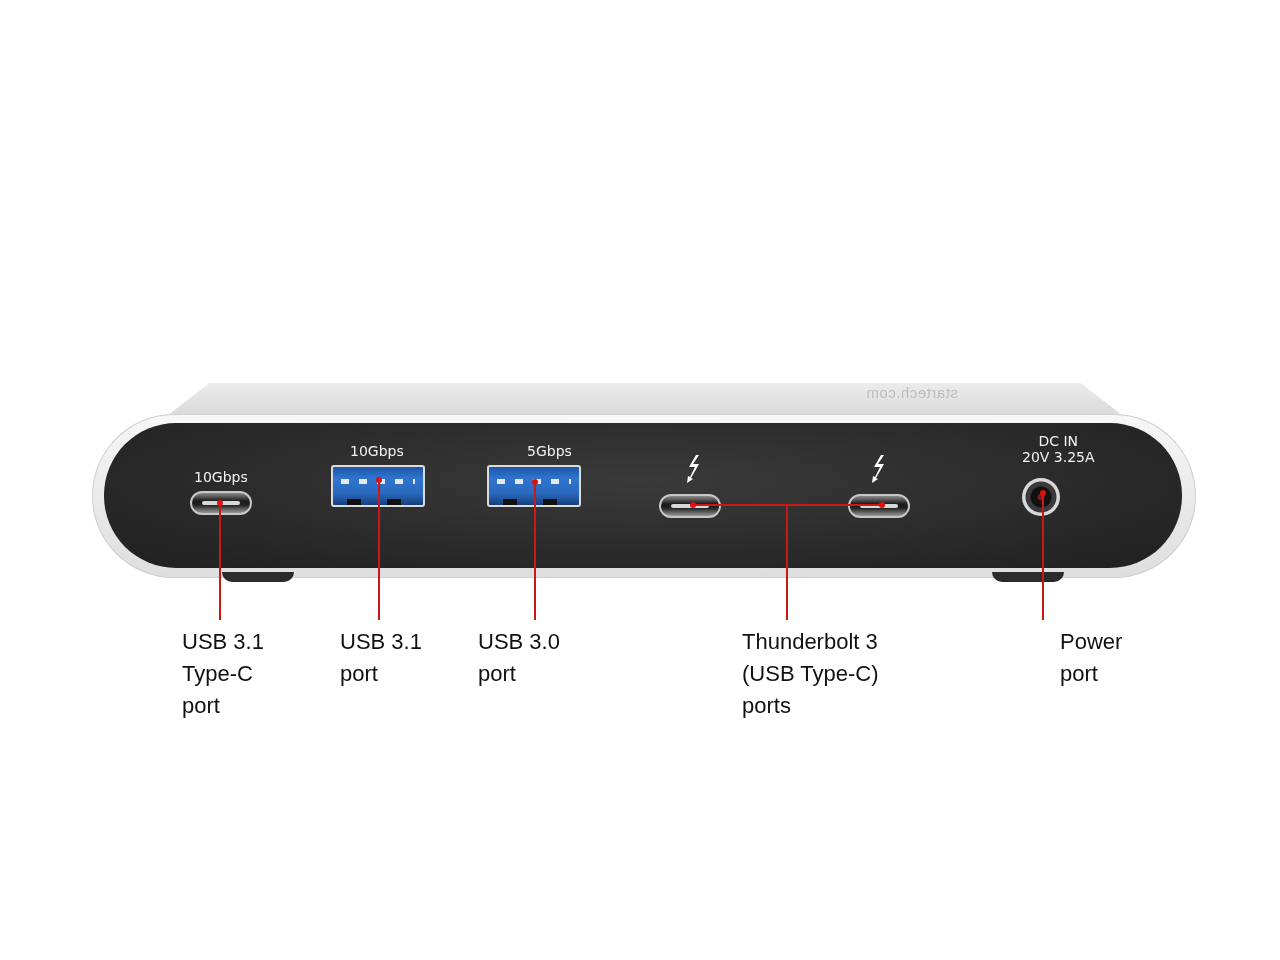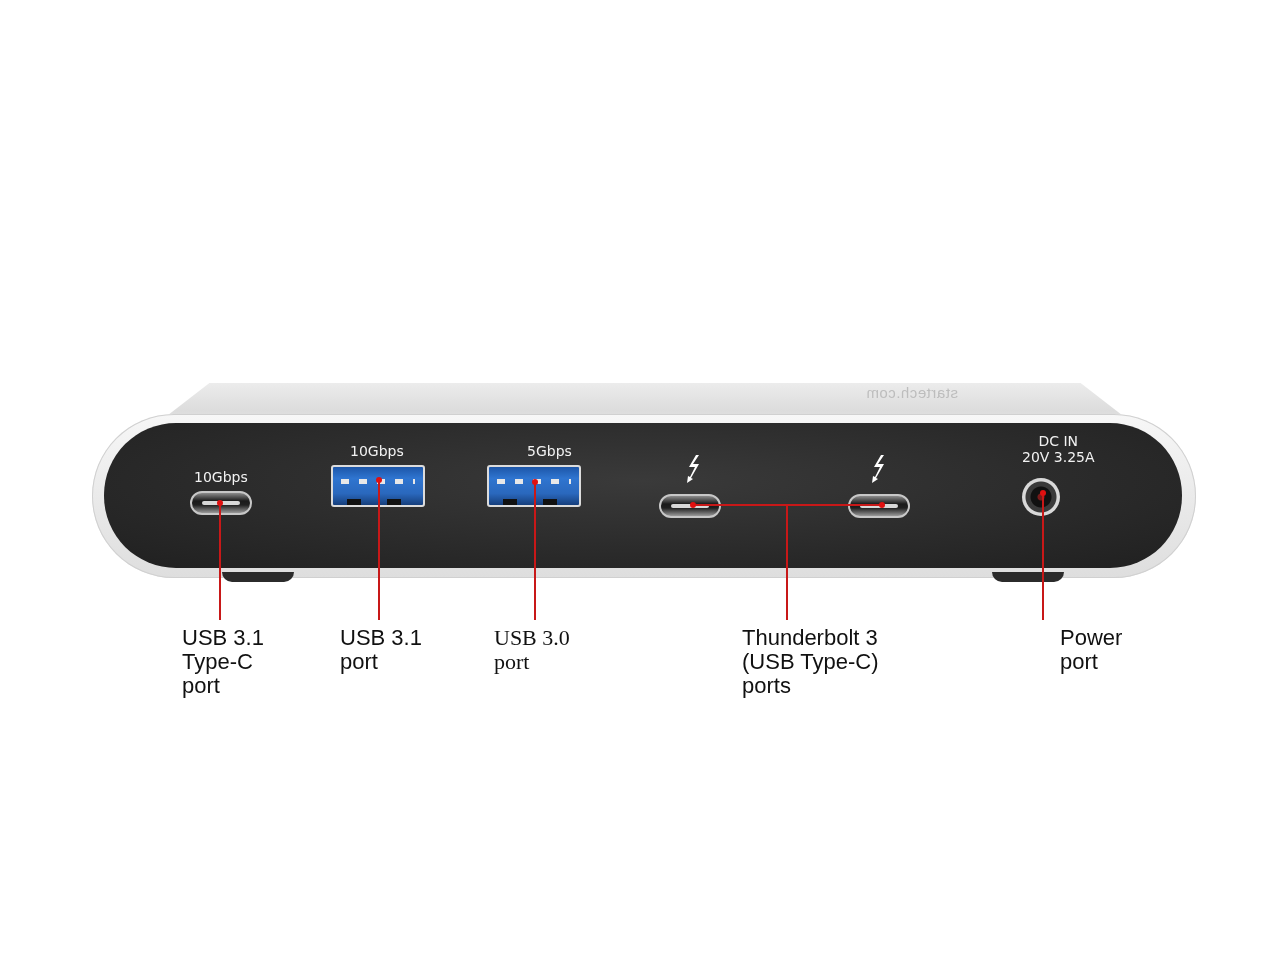--- a/index.html
+++ b/index.html
@@ -71,21 +71,21 @@
   .dc {
     position:absolute; left:1022px; top:478px; width:38px; height:38px; border-radius:50%;
     background:radial-gradient(circle,#7a1a1a 0 3px,#111 4px 10px,#3a3a3a 11px 15px,#d9d9d9 16px 19px);
   }
 
   .dot { position:absolute; width:6px; height:6px; border-radius:50%; background:#e01010; margin:-3px 0 0 -3px; }
   .vline { position:absolute; width:2px; background:#c81818; }
   .hline { position:absolute; height:2px; background:#c81818; }
 
   .callout {
-    position:absolute; color:#111; font-size:22px; line-height:24px; white-space:pre-line;
+    position:absolute; color:#111; font-size:22px; line-height:32px; white-space:pre-line;
   }
 </style>
 </head>
 <body>
 
 <div class="lid"></div>
 <div class="brand">startech.com</div>
 <div class="shell"></div>
 <div class="face"></div>
 <div class="feet foot-left"></div>
@@ -134,19 +134,19 @@
 <div class="vline" style="left:786px;top:505px;height:115px;"></div>
 
 <div class="vline" style="left:1042px;top:492px;height:128px;"></div>
 <div class="dot" style="left:1043px;top:493px;"></div>
 
 <div class="callout" style="left:182px;top:626px;">USB 3.1
 Type-C
 port</div>
 <div class="callout" style="left:340px;top:626px;">USB 3.1
 port</div>
-<div class="callout" style="left:494px;top:626px;font-family:Liberation Serif, serif;">USB 3.0
+<div class="callout" style="left:478px;top:626px;">USB 3.0
 port</div>
 <div class="callout" style="left:712px;top:626px;margin-left:30px;">Thunderbolt 3
 (USB Type-C)
 ports</div>
 <div class="callout" style="left:1060px;top:626px;">Power
 port</div>
 
 </body></html>

